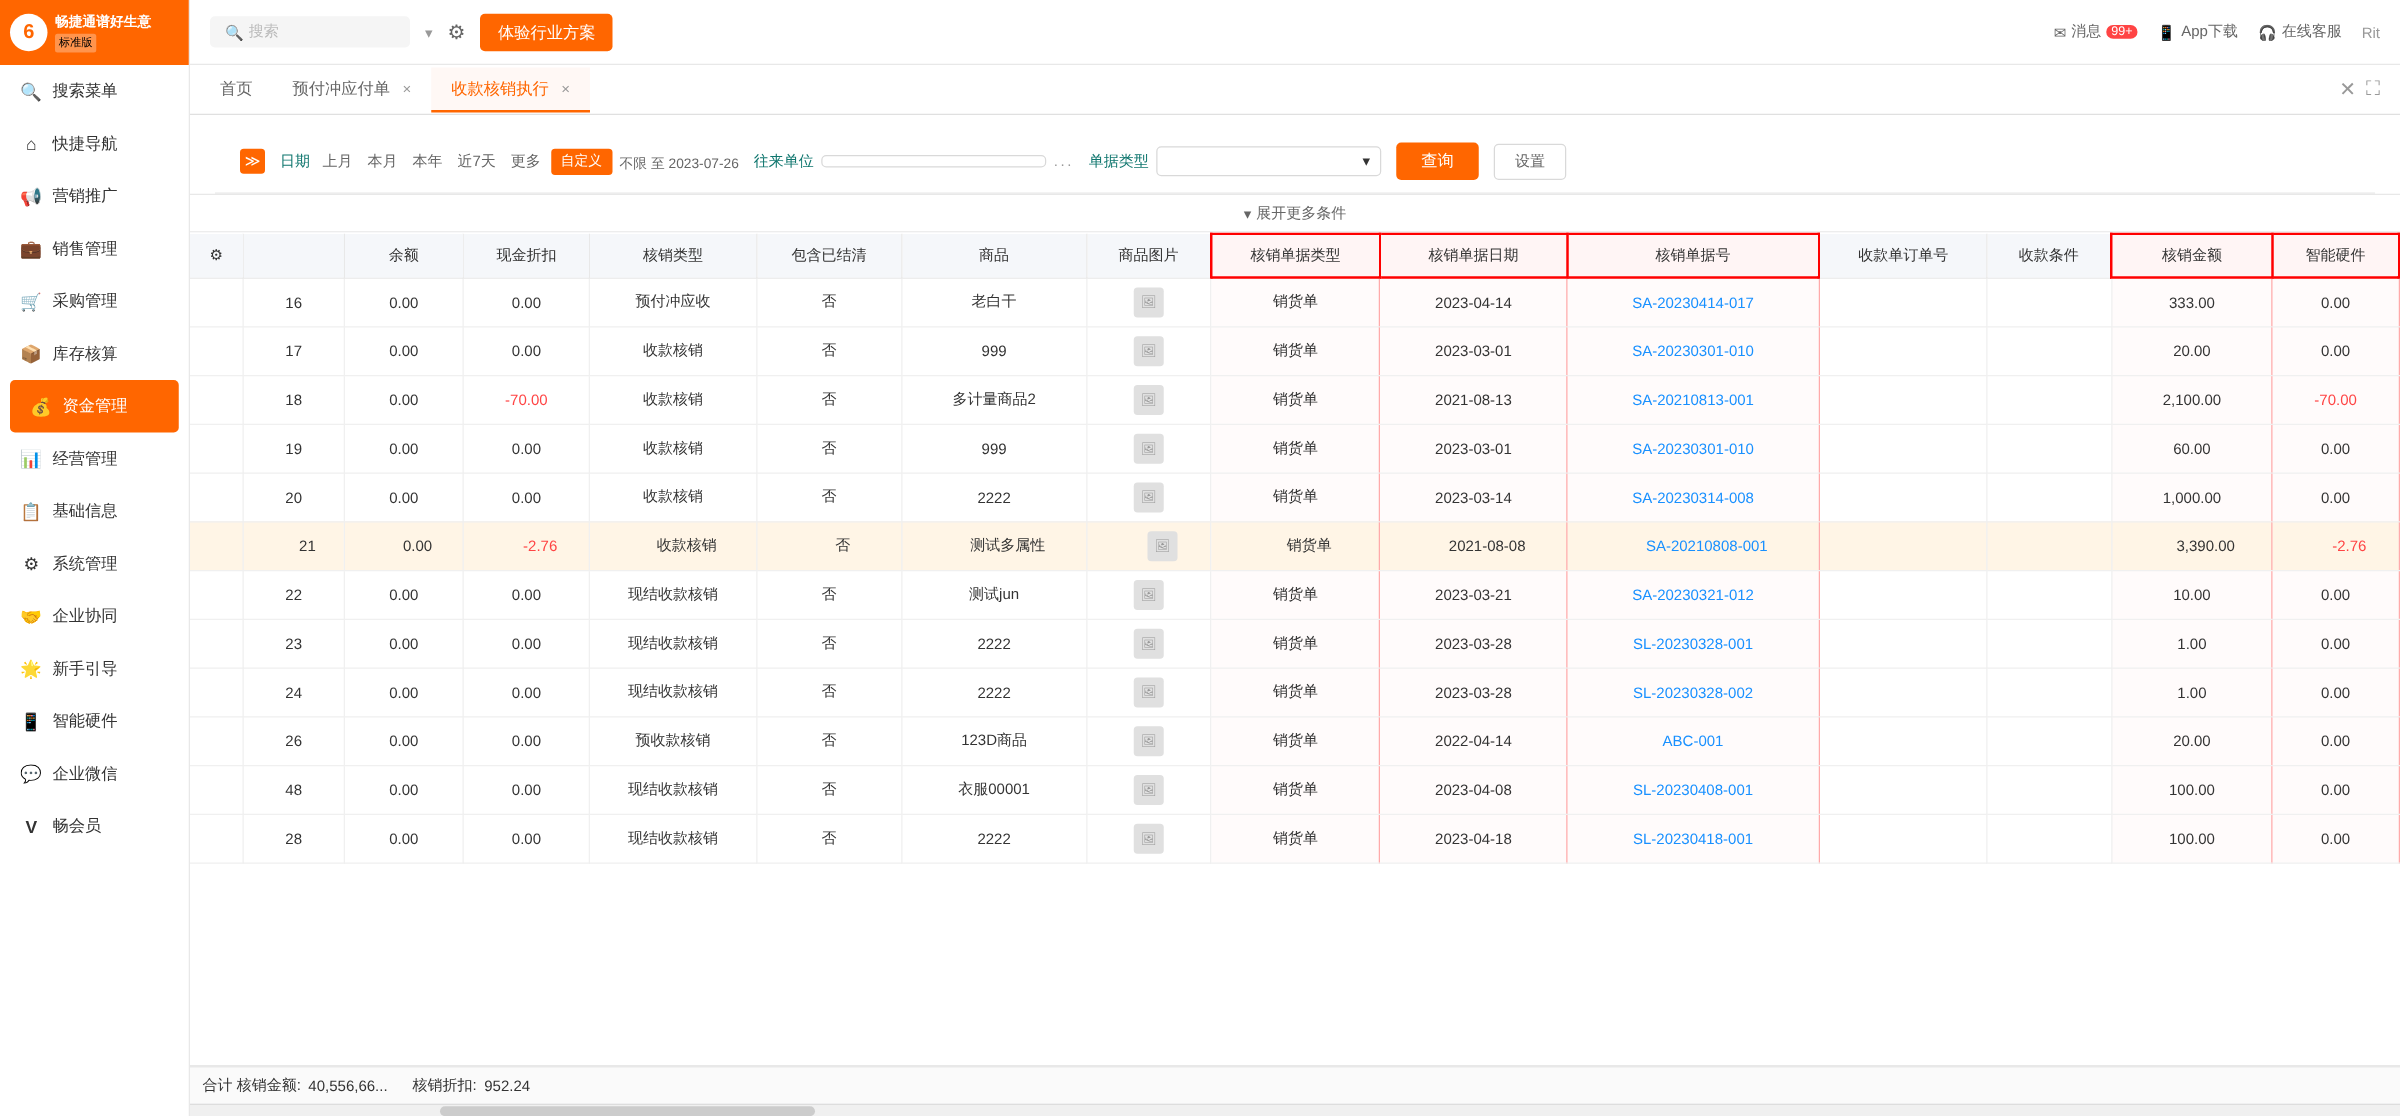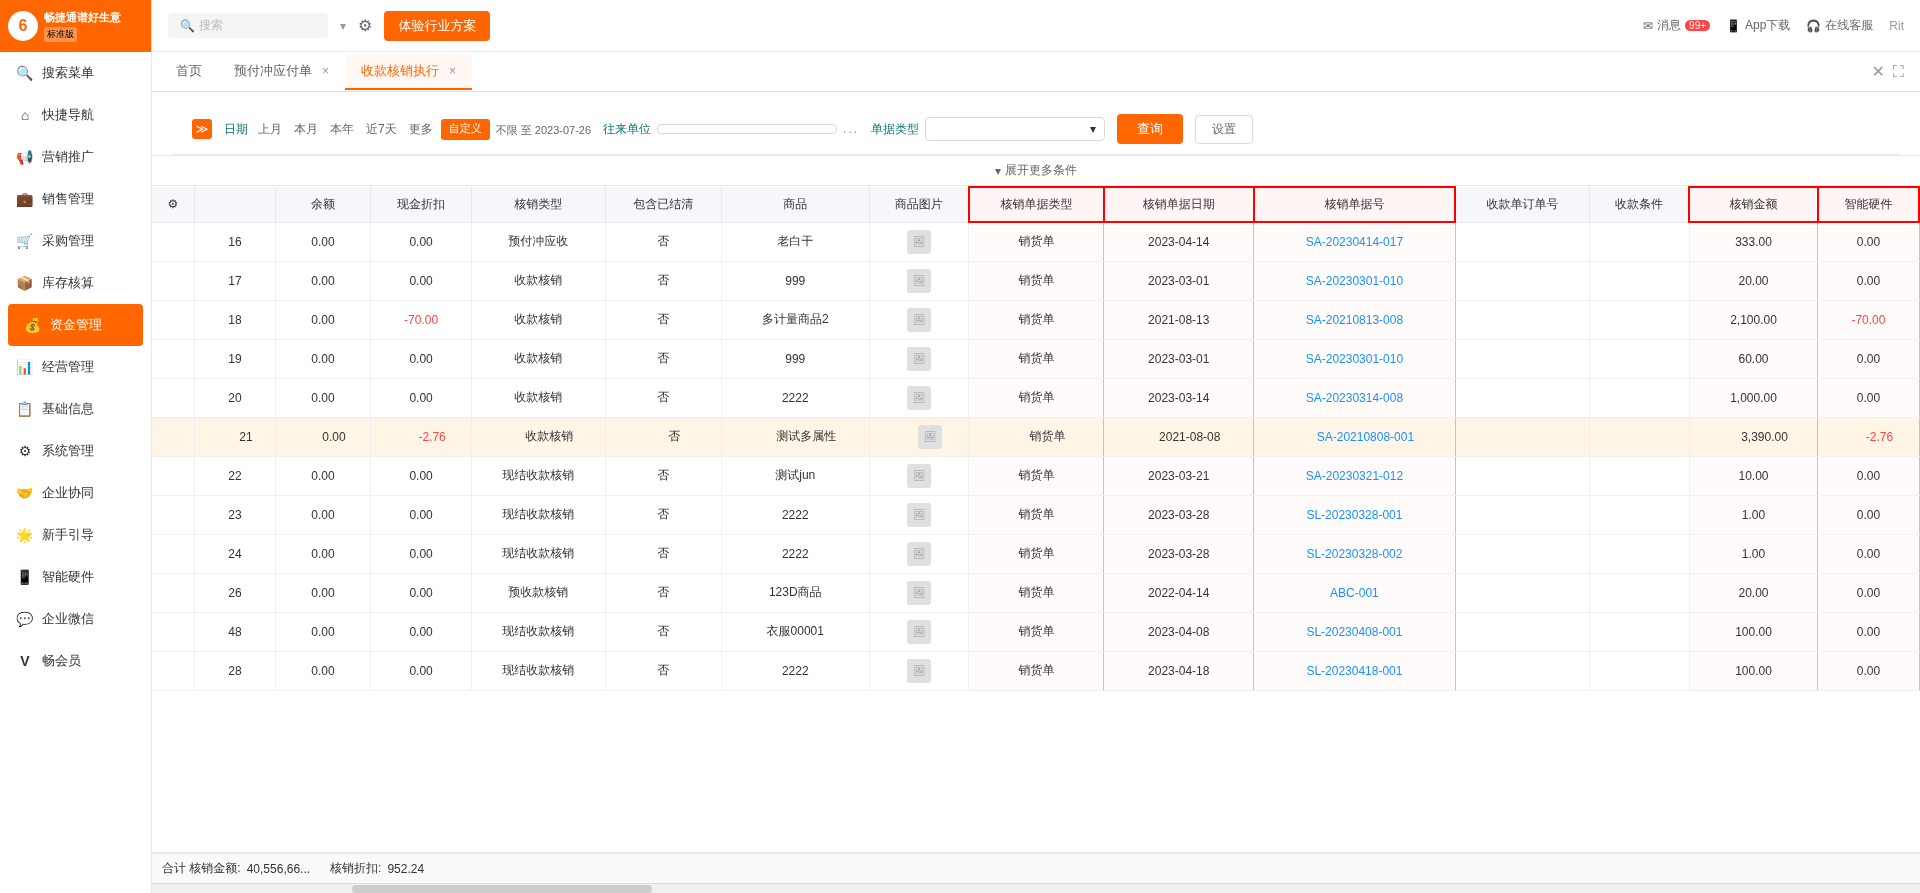--- a/index.html
+++ b/index.html
@@ -314,21 +314,21 @@
               <td>0.00</td>
               <td style="color: rgb(255, 68, 68);">-70.00</td>
               <td>收款核销</td>
               <td>否</td>
               <td>多计量商品2</td>
               <td>
                 <div style="width: 24px; height: 24px; background: rgb(224, 224, 224); border-radius: 3px; margin: auto; display: flex; align-items: center; justify-content: center; font-size: 10px; color: rgb(153, 153, 153);">🖼</div>
               </td>
               <td style="border-left: 1px solid rgb(255, 170, 170); border-right: 1px solid rgb(255, 170, 170); background: rgb(255, 251, 251);">销货单</td>
               <td style="border-left: 1px solid rgb(255, 170, 170); border-right: 1px solid rgb(255, 170, 170); background: rgb(255, 251, 251);">2021-08-13</td>
-              <td style="border-left: 1px solid rgb(255, 170, 170); border-right: 1px solid rgb(255, 170, 170); background: rgb(255, 251, 251);"><a class="link-text">SA-20210813-008</a></td>
+              <td style="border-left: 1px solid rgb(255, 170, 170); border-right: 1px solid rgb(255, 170, 170); background: rgb(255, 251, 251);"><a class="link-text">SA-20210813-001</a></td>
               <td></td>
               <td></td>
               <td style="border-left: 1px solid rgb(255, 170, 170); border-right: 1px solid rgb(255, 170, 170); background: rgb(255, 251, 251);">2,100.00</td>
               <td style="border-left: 1px solid rgb(255, 170, 170); border-right: 1px solid rgb(255, 170, 170); background: rgb(255, 251, 251); color: rgb(255, 68, 68);">-70.00</td>
             </tr>
             <tr>
               <td></td>
               <td>19</td>
               <td>0.00</td>
               <td>0.00</td>

